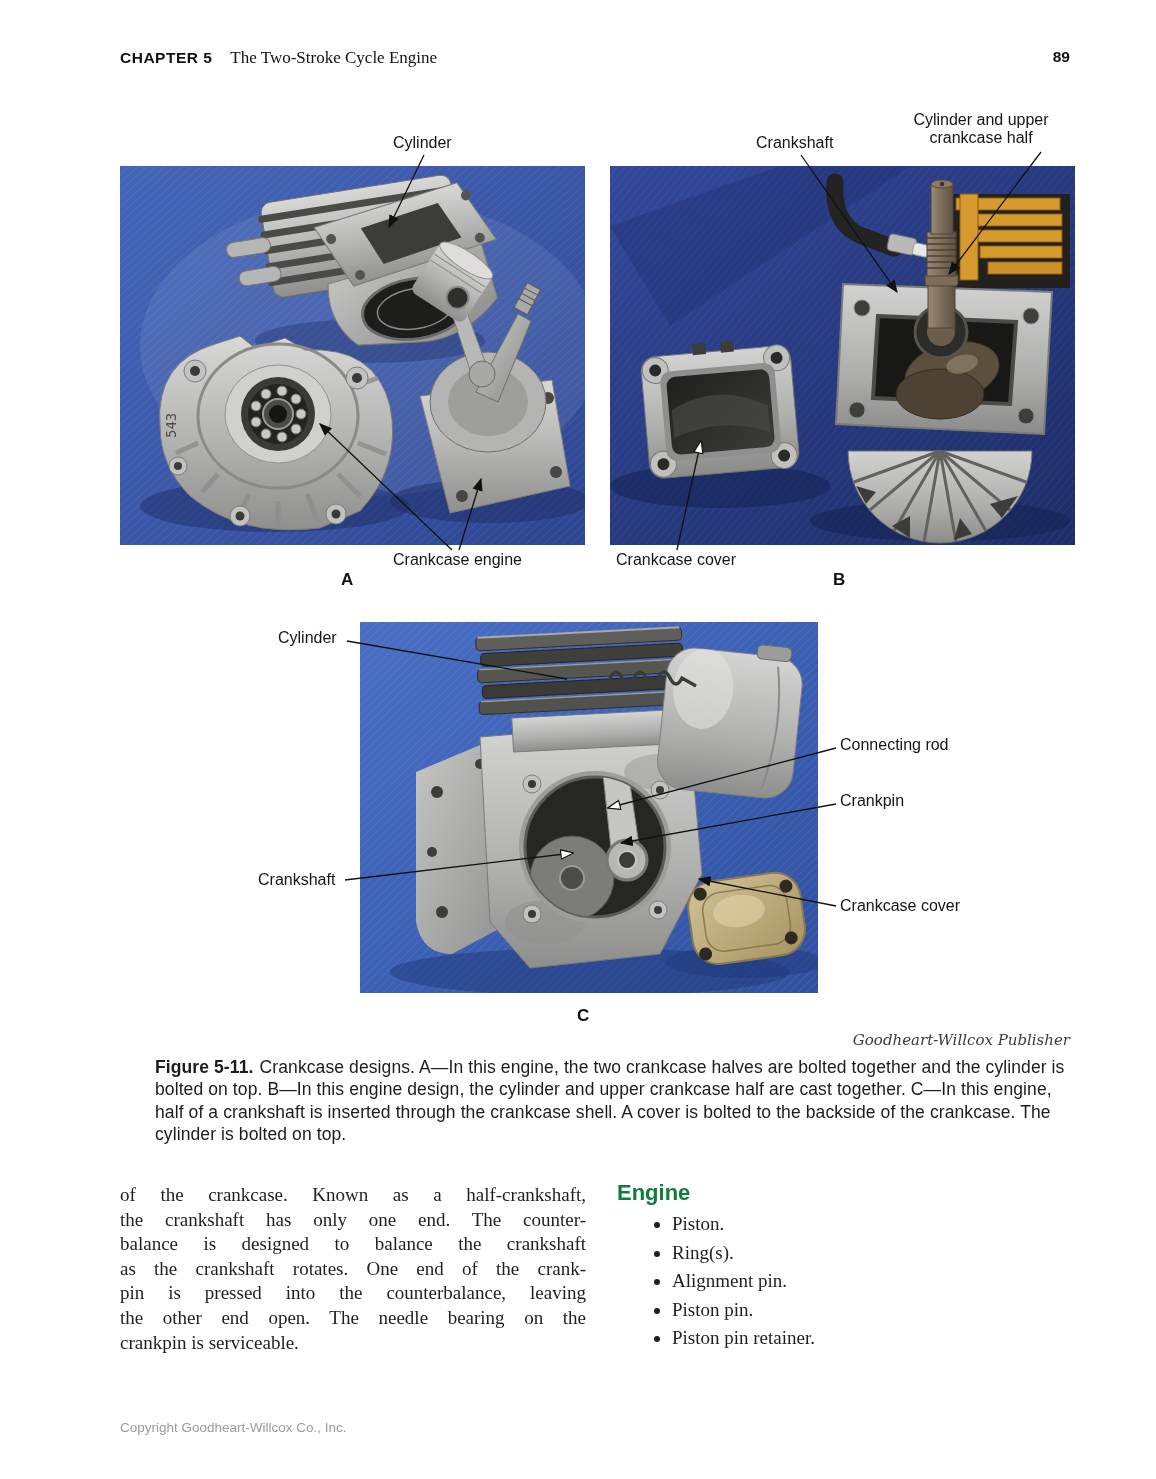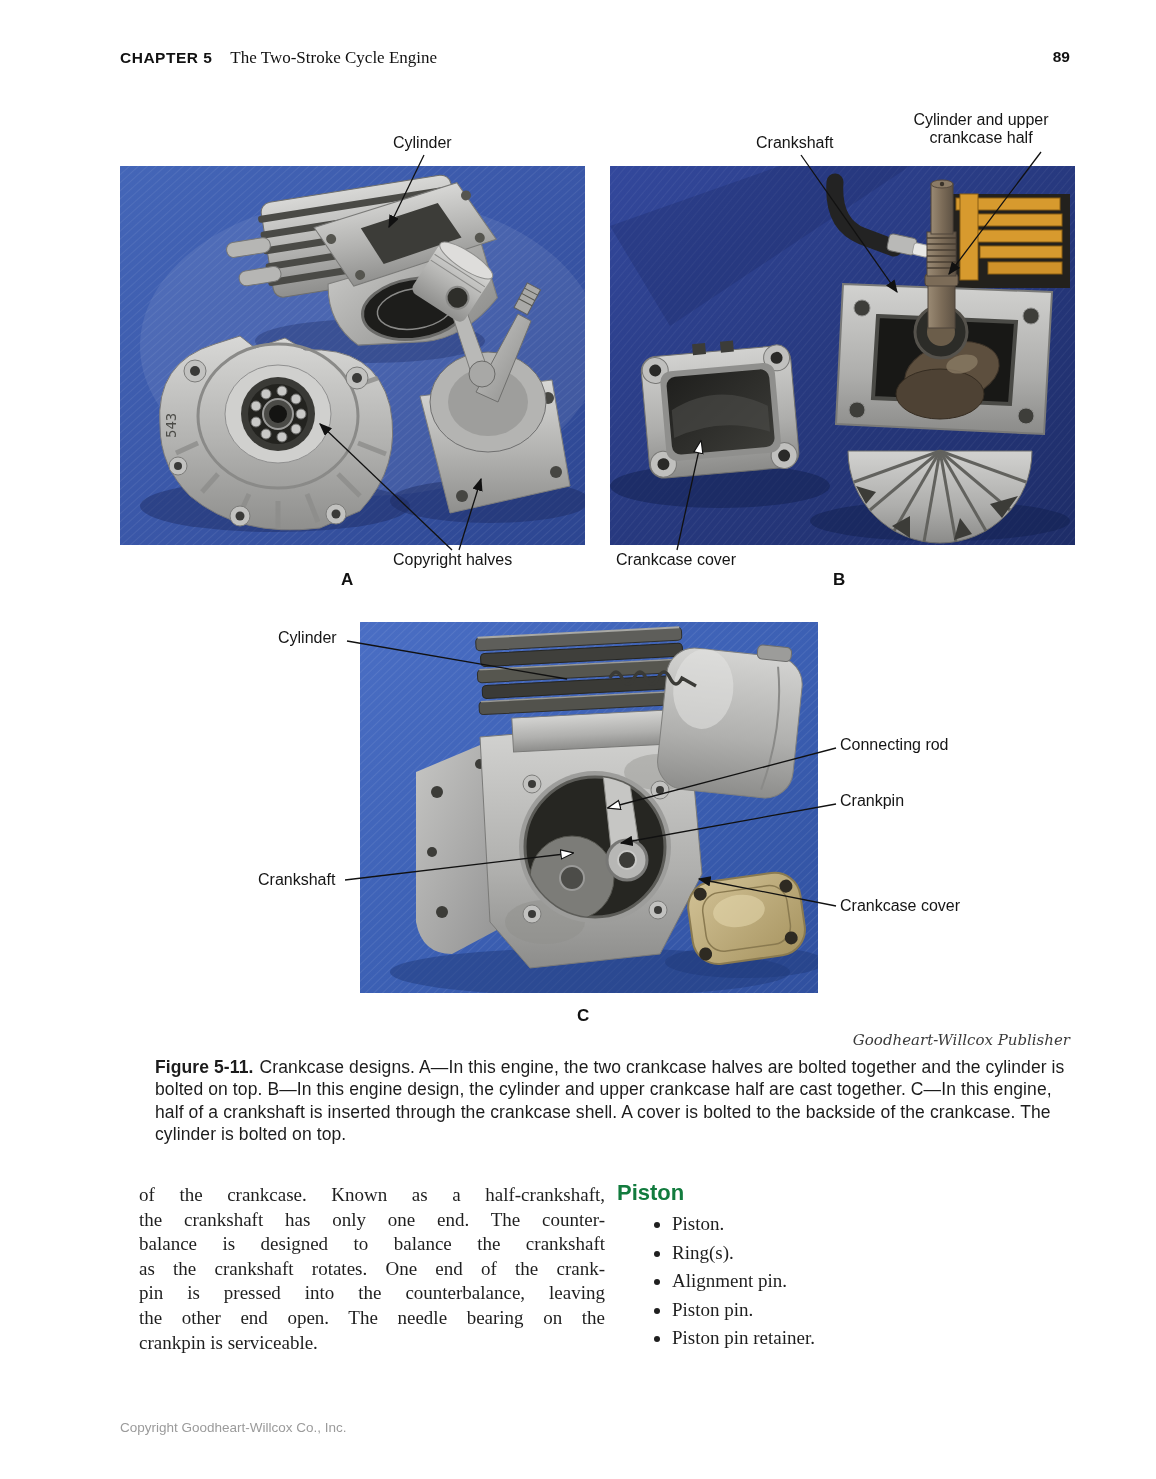--- a/index.html
+++ b/index.html
@@ -18,21 +18,21 @@
   .lab.two{white-space:normal;text-align:center;line-height:18px;}
   .letter{position:absolute;font-weight:bold;font-size:17px;color:#111;z-index:4;}
   
   .attrib{position:absolute;left:620px;top:1031px;width:450px;text-align:right;
           font-family:"DejaVu Serif",serif;font-style:italic;font-size:15px;color:#3a3a3a;}
   .caption{position:absolute;left:120px;top:1056px;width:925px;font-size:17.5px;
            line-height:22.4px;color:#1c1c1c;letter-spacing:.1px;margin-left:35px;}
   .caption .cb{font-weight:bold;margin-right:.35em;}
   
   .colL{position:absolute;left:120px;top:1183px;width:466px;font-family:"Liberation Serif",serif;
-        font-size:19px;line-height:24.6px;color:#1f1f1f;margin-left:19px;}
+        font-size:19px;line-height:24.6px;color:#1f1f1f;}
   .colL .jl{text-align:justify;text-align-last:justify;}
   .colL .jl.last{text-align:left;text-align-last:left;}
   .colR{position:absolute;left:617px;top:1180px;width:465px;}
   .colR h2{margin:0;font-size:22px;line-height:25px;font-weight:bold;font-family:"Liberation Sans",sans-serif;}
   .colR .intro{margin-top:7px;font-family:"Liberation Serif",serif;font-size:19px;line-height:24px;color:#1f1f1f;}
   .colR ul{margin:5px 0 0 0;padding-left:55px;font-family:"Liberation Serif",serif;font-size:19px;
            line-height:28.6px;color:#1f1f1f;}
   .colR ul li::marker{color:#1f1f1f;}
   
   .foot{position:absolute;left:120px;top:1420px;font-size:13.5px;color:#9b9b9b;}
@@ -402,21 +402,21 @@
         </g>
       </g>
     </svg>
   </div>
 
   <div class="letter" style="left:341px;top:570px;">A</div>
   <div class="letter" style="left:833px;top:570px;">B</div>
   <div class="letter" style="left:577px;top:1006px;">C</div>
 
   <div class="lab" style="left:393px;top:134px;">Cylinder</div>
-  <div class="lab" style="left:393px;top:551px;">Copyright halves</div>
+  <div class="lab" style="left:393px;top:551px;">Crankcase engine</div>
   <div class="lab" style="left:756px;top:134px;">Crankshaft</div>
   <div class="lab two" style="left:905px;top:111px;width:152px;">
     <span>Cylinder and upper</span><br>
     <span>crankcase half</span>
   </div>
   <div class="lab" style="left:616px;top:551px;">Crankcase cover</div>
   <div class="lab" style="left:278px;top:629px;">Cylinder</div>
   <div class="lab" style="left:840px;top:736px;">Connecting rod</div>
   <div class="lab" style="left:840px;top:792px;">Crankpin</div>
   <div class="lab" style="left:258px;top:871px;">Crankshaft</div>
@@ -455,21 +455,21 @@
     <div class="jl">of the crankcase. Known as a half-crankshaft,</div>
     <div class="jl">the crankshaft has only one end. The counter-</div>
     <div class="jl">balance is designed to balance the crankshaft</div>
     <div class="jl">as the crankshaft rotates. One end of the crank-</div>
     <div class="jl">pin is pressed into the counterbalance, leaving</div>
     <div class="jl">the other end open. The needle bearing on the</div>
     <div class="jl last">crankpin is serviceable.</div>
   </div>
 
   <div class="colR">
-    <h2 id="pistonHead" style="color: rgb(18, 123, 62);">Piston</h2>
+    <h2 id="pistonHead" style="color: rgb(18, 123, 62);">Engine</h2>
     <ul>
       <li>Piston.</li>
       <li>Ring(s).</li>
       <li>Alignment pin.</li>
       <li>Piston pin.</li>
       <li>Piston pin retainer.</li>
     </ul>
   </div>
 
   <div class="foot">Copyright Goodheart-Willcox Co., Inc.</div>

